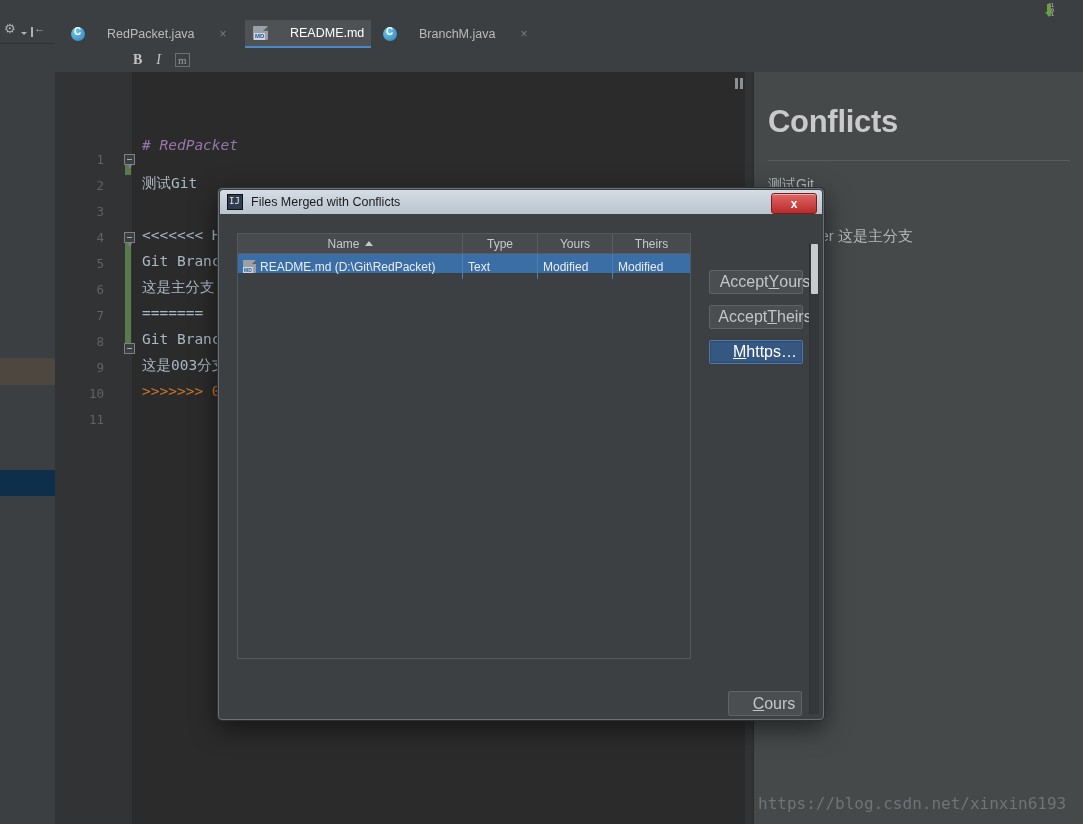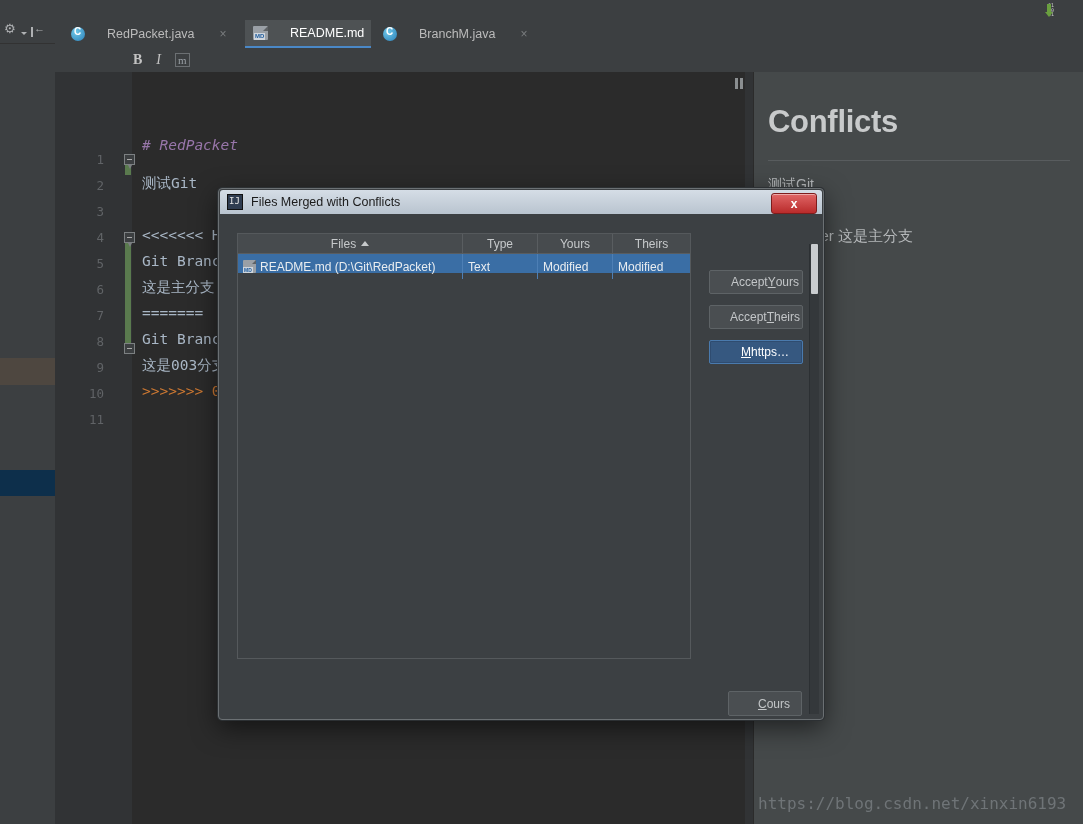--- a/index.html
+++ b/index.html
@@ -103,21 +103,21 @@
       display:flex;align-items:center;justify-content:center;font-size:12px;color:#c6c9cb;box-sizing:border-box;}
   .sortarrow{margin-left:5px;width:0;height:0;border-left:4px solid transparent;border-right:4px solid transparent;border-bottom:5px solid #c6c9cb;}
   .trow{position:absolute;left:0;top:20px;width:452px;height:19px;display:flex;background:#3a6ea5;}
   .td{height:25px;display:flex;align-items:center;font-size:12px;color:#e9edf0;box-sizing:border-box;padding-left:5px;border-right:1px solid #4d7fb5;}
   .td.c{justify-content:flex-start;}
   .rowic{width:13px;height:13px;background:#9aa0a6;position:relative;margin-right:4px;flex:0 0 auto;border-radius:1px;}
   .rowic:before{content:"";position:absolute;right:0;top:0;border-left:4px solid transparent;border-bottom:4px solid #5d6164;}
   .rowic:after{content:"MD";position:absolute;left:0px;bottom:0px;font-size:5px;font-weight:bold;color:#1e5b9c;background:#cfd6dd;line-height:6px;padding:0 1px;}
 
   .btn{position:absolute;height:24px;background:#4a4e51;border:1px solid #5e6366;border-radius:2px;
-       display:flex;align-items:center;justify-content:center;font-size:12px;color:#c3c6c8;box-sizing:border-box;padding-left:18px;}
+       display:flex;align-items:center;justify-content:center;font-size:16px;color:#c3c6c8;box-sizing:border-box;padding-left:18px;}
   .btn.primary{background:#365880;border:1px solid #4a7aad;color:#ffffff;box-shadow:inset 0 0 0 1px #2f4c70;}
   .btn u{text-decoration:underline;}
   .b-yours{left:489px;top:56px;width:94px;}
   .b-theirs{left:489px;top:91px;width:94px;}
   .b-merge{left:489px;top:126px;width:94px;}
   .b-close{left:508px;top:477px;width:74px;height:25px;}
 
   .dlg-scroll{position:absolute;right:3px;top:30px;width:9px;height:470px;background:#34383b;border-left:1px solid #2c3033;}
   .dlg-scroll i{position:absolute;left:1px;top:0;width:7px;height:50px;background:#c9cccf;border-radius:1px;display:block;}
 </style>
@@ -229,21 +229,21 @@
       <span class="dlg-ic"></span>
       <span class="t">Files Merged with Conflicts</span>
       <span class="dlg-x">x</span>
     </div>
 
     <div class="dlg-body">
 
       <div class="listbox">
         <div class="thead">
           <div class="th" style="width:225px;">
-            <span>Files</span>
+            <span>Name</span>
             <span class="sortarrow"></span>
           </div>
           <div class="th" style="width:75px;">
             <span>Type</span>
           </div>
           <div class="th" style="width:75px;">
             <span>Yours</span>
           </div>
           <div class="th" style="width:77px;border-right:none;">
             <span>Theirs</span>

